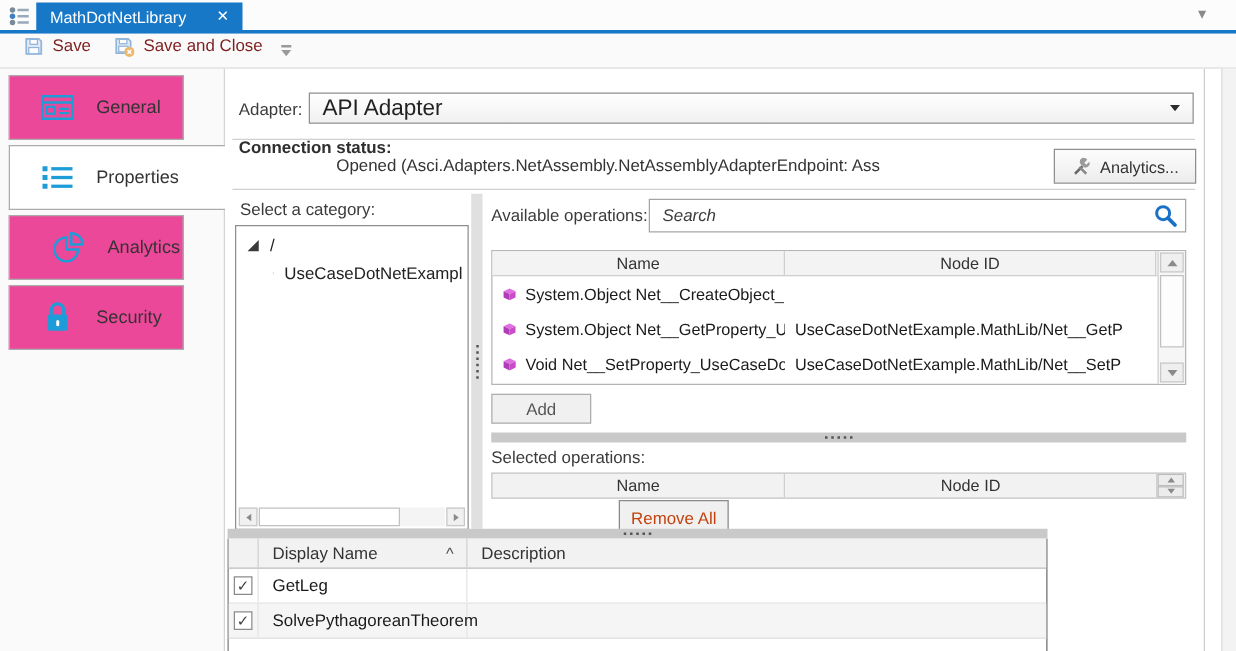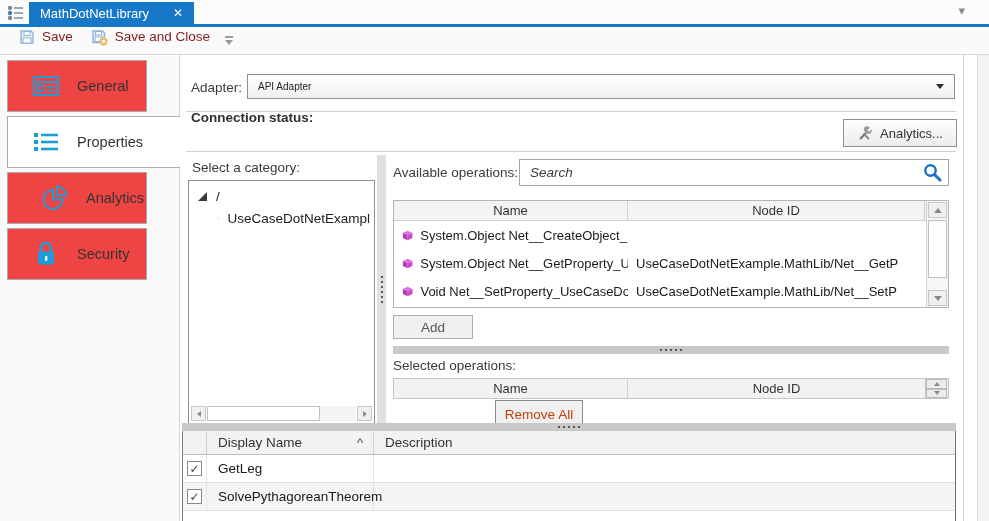--- a/index.html
+++ b/index.html
@@ -24,38 +24,38 @@
   .tbtn { display:flex; gap:7px; color:#7f1d1d; font-size:13.5px;
           padding:0 9px; height:24px; cursor:default; }
   .tbtn svg { opacity:.75; }
   .tb-overflow { margin-left:6px; display:flex; flex-direction:column; align-items:center; gap:2px; cursor:pointer; }
   .tb-of-bar { width:8px; height:2px; background:#9a9a9a; }
   .tri-down-s { width:0; height:0; border-left:4px solid transparent; border-right:4px solid transparent; border-top:5px solid #9a9a9a; }
 
   
   .sidebar { position:absolute; left:0; top:55px; width:180px; height:466px;
              background:#fafafa; border-right:1px solid #d4d4d4; }
-  .snav { position:absolute; left:7px; width:140px; height:52px; background:#ef4444;
+  .snav { position:absolute; left:7px; width:140px; height:52px; background:#ec4899;
           border:1px solid #ababab; display:flex; align-items:center; gap:16px;
           padding-left:23px; font-size:14.5px; color:#333; cursor:pointer; }
   .snav.sel { background:#fff; border-right:none; width:173px; z-index:2; }
   .si1 { top:5px; } .si2 { top:61px; } .si3 { top:117px;padding-left:32px; } .si4 { top:173px; }
 
   
   .main { position:absolute; left:180px; top:55px; width:783px; height:466px; background:#fff; }
   .gutter { position:absolute; left:963px; top:55px; width:26px; height:466px; background:#fff; border-left:1px solid #cfcfcf; }
   .gutter-line { position:absolute; left:13px; top:0; width:12px; height:466px; background:#f3f3f3; border-left:1px solid #dcdcdc; }
 
   .lab { position:absolute; font-size:13.5px; color:#3b3b3b; white-space:nowrap; }
   .sep { position:absolute; height:1px; background:#d0d0d0; }
 
   .adapter-select { position:absolute; left:67px; top:19px; width:708px; height:25px;
       border:1px solid #8f8f8f; background:linear-gradient(#ffffff,#f0f0f0);
       display:flex; align-items:center; justify-content:space-between;
-      padding:0 10px; font-size:10px; color:#222; cursor:pointer; }
+      padding:0 10px; font-size:18px; color:#222; cursor:pointer; }
   .tri-down-b { width:0; height:0; border-left:4.5px solid transparent; border-right:4.5px solid transparent; border-top:5.5px solid #2b2b2b; }
 
   .cfg-btn { position:absolute; left:663px; top:64px; width:114px; height:28px;
       border:1px solid #8f8f8f; background:linear-gradient(#fdfdfd,#ececec);
       display:flex; align-items:center; justify-content:center; gap:7px;
       font-size:13px; color:#333; cursor:pointer; }
 
   
   .tree-box { position:absolute; left:8px; top:125px; width:187px; height:244px;
               border:1px solid #8f8f8f; background:#fff; }
@@ -118,21 +118,21 @@
   
   .sel-header { position:absolute; left:213px; top:323px; width:556px; height:21px;
                 display:flex; background:#f2f2f2; border:1px solid #c5c5c5; font-size:13px; color:#333; }
   .sel-stub { width:22px; display:flex; flex-direction:column; border-left:1px solid #c5c5c5; }
   .sel-stub .mini { flex:1; background:#ececec; border:1px solid #bbb;
                     display:flex; align-items:center; justify-content:center; cursor:pointer; }
   .sel-stub .mini .tri-up { border-bottom-width:4px; border-left-width:3.5px; border-right-width:3.5px; }
   .sel-stub .mini .tri-down { border-top-width:4px; border-left-width:3.5px; border-right-width:3.5px; }
 
   
-  .bottom-panel { position:absolute; left:182px; top:423px; width:774px; height:98px; z-index:5;border-radius:32px; }
+  .bottom-panel { position:absolute; left:182px; top:423px; width:656px; height:98px; z-index:5;border-radius:32px; }
   .bp-splitter { height:8px; background:#c9c9c9; display:flex; align-items:center; justify-content:center; gap:3px; cursor:row-resize; }
   .bp-table { position:absolute; left:0; top:8px; right:0; bottom:0; background:#fff;
               border-left:1px solid #7d7d7d; border-right:1px solid #6e6e6e; }
   .bp-hrow { display:flex; height:24px; background:#f2f2f2; border-bottom:1px solid #bdbdbd;
              font-size:13.5px; color:#333; align-items:center; }
   .bp-cb-col { width:24px; height:100%; border-right:1px solid #d0d0d0; flex:none; }
   .bp-name-col { width:167px; height:100%; display:flex; align-items:center; padding-left:11px;
                  border-right:1px solid #d0d0d0; position:relative; flex:none; cursor:pointer; }
   .bp-sort { position:absolute; right:10px; top:4px; color:#555; font-size:13px; }
   .bp-desc-col { flex:1; height:100%; display:flex; align-items:center; padding-left:11px; cursor:pointer; }
@@ -235,20 +235,21 @@
 
     <span class="lab" style="left:11px; top:25px;">Adapter:</span>
     <div class="adapter-select">
       <span>API Adapter</span>
       <i class="tri-down-b"></i>
     </div>
 
     <div class="sep" style="left:6px; top:56px; width:770px;"></div>
 
     <span class="lab" style="left:11px; top:55px; font-weight:bold; color:#2f2f2f;">Connection status:</span>
+    <span class="lab" style="left:89px; top:70px; color:#333;">Opened (Asci.Adapters.NetAssembly.NetAssemblyAdapterEndpoint: Ass</span>
     <div class="cfg-btn">
       <svg width="16" height="15" viewBox="0 0 16 15">
         <path d="M3,13 L9,7" stroke="#6a6a6a" stroke-width="2"></path>
         <path d="M8.2,6 a3.2,3.2 0 1 1 4.6,-4.2 l-2.4,2.4 1.6,1.6 2.4,-2.4 a3.2,3.2 0 0 1 -4.4,4.2" fill="#9a9a9a"></path>
         <path d="M12,13 L6.5,7.5" stroke="#8a8a8a" stroke-width="2"></path>
       </svg>
       <span>Analytics...</span>
     </div>
 
     <div class="sep" style="left:6px; top:96px; width:770px;"></div>

